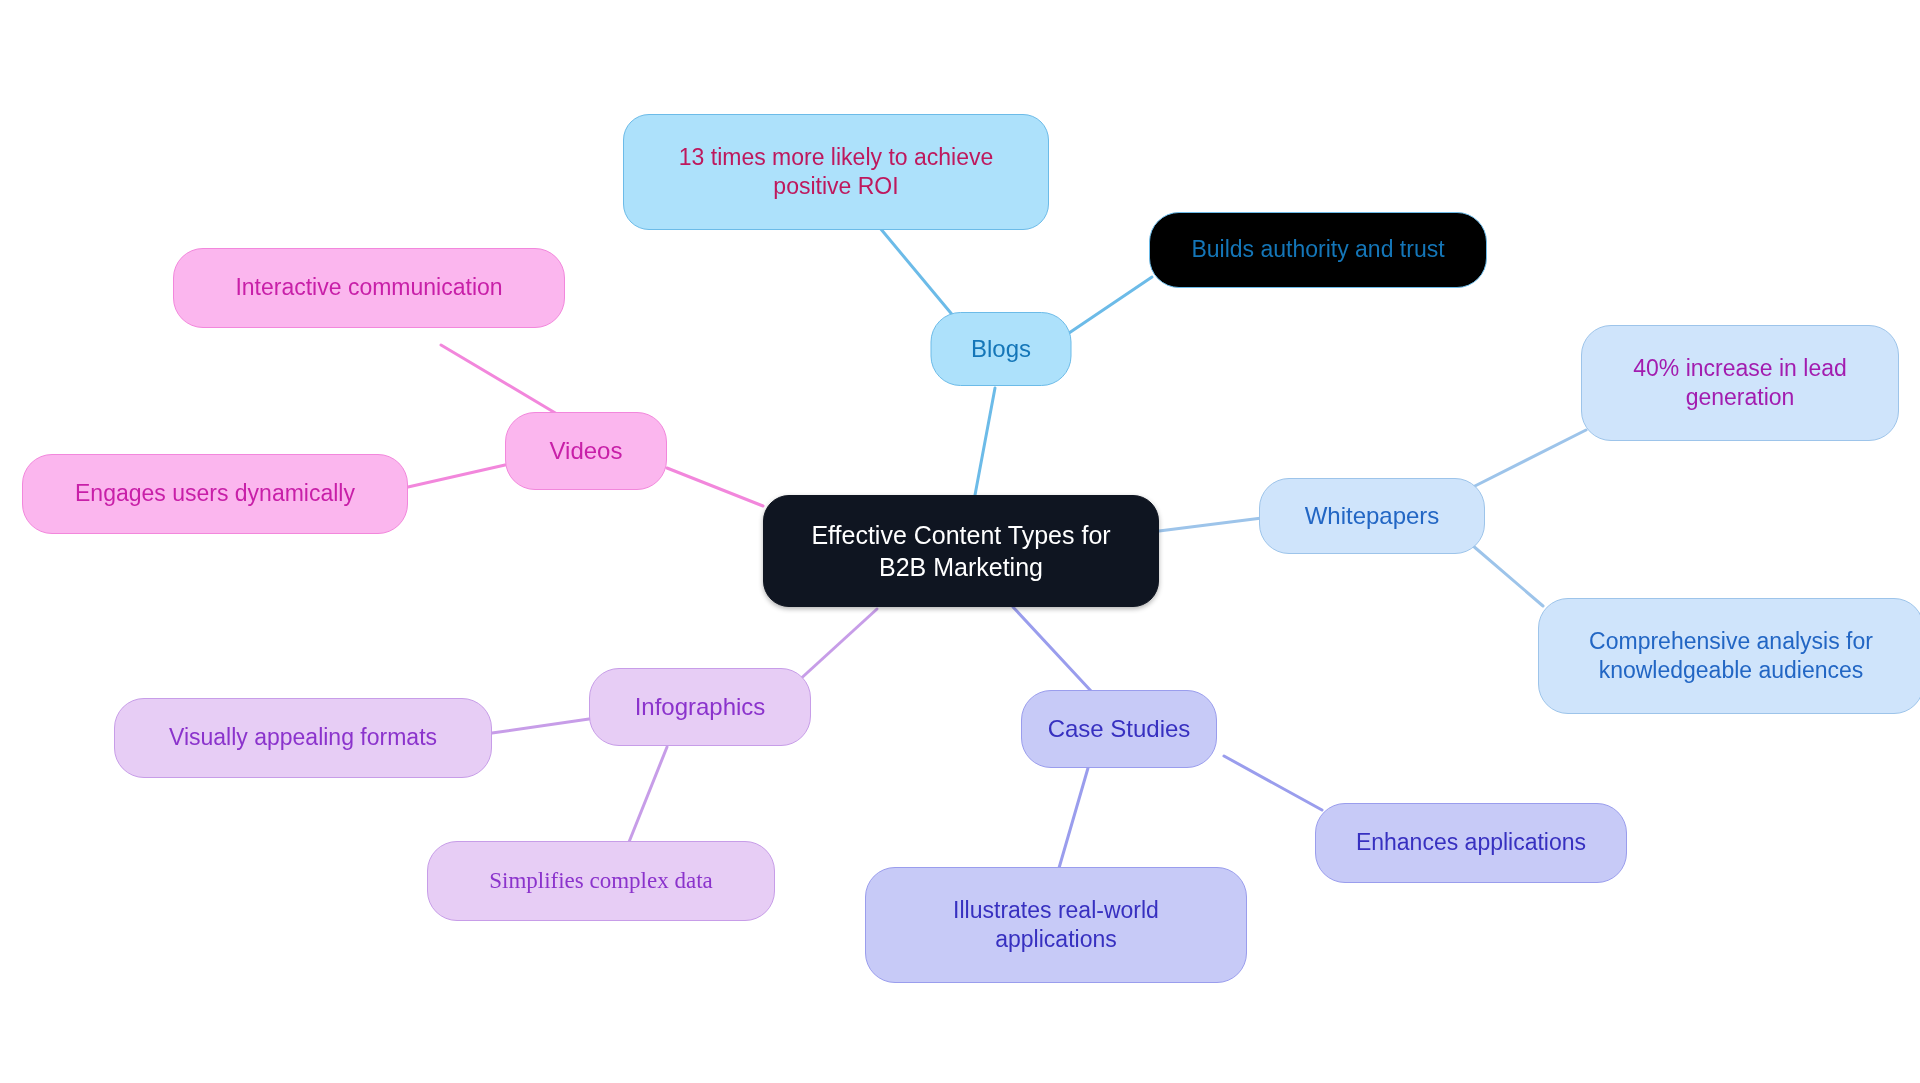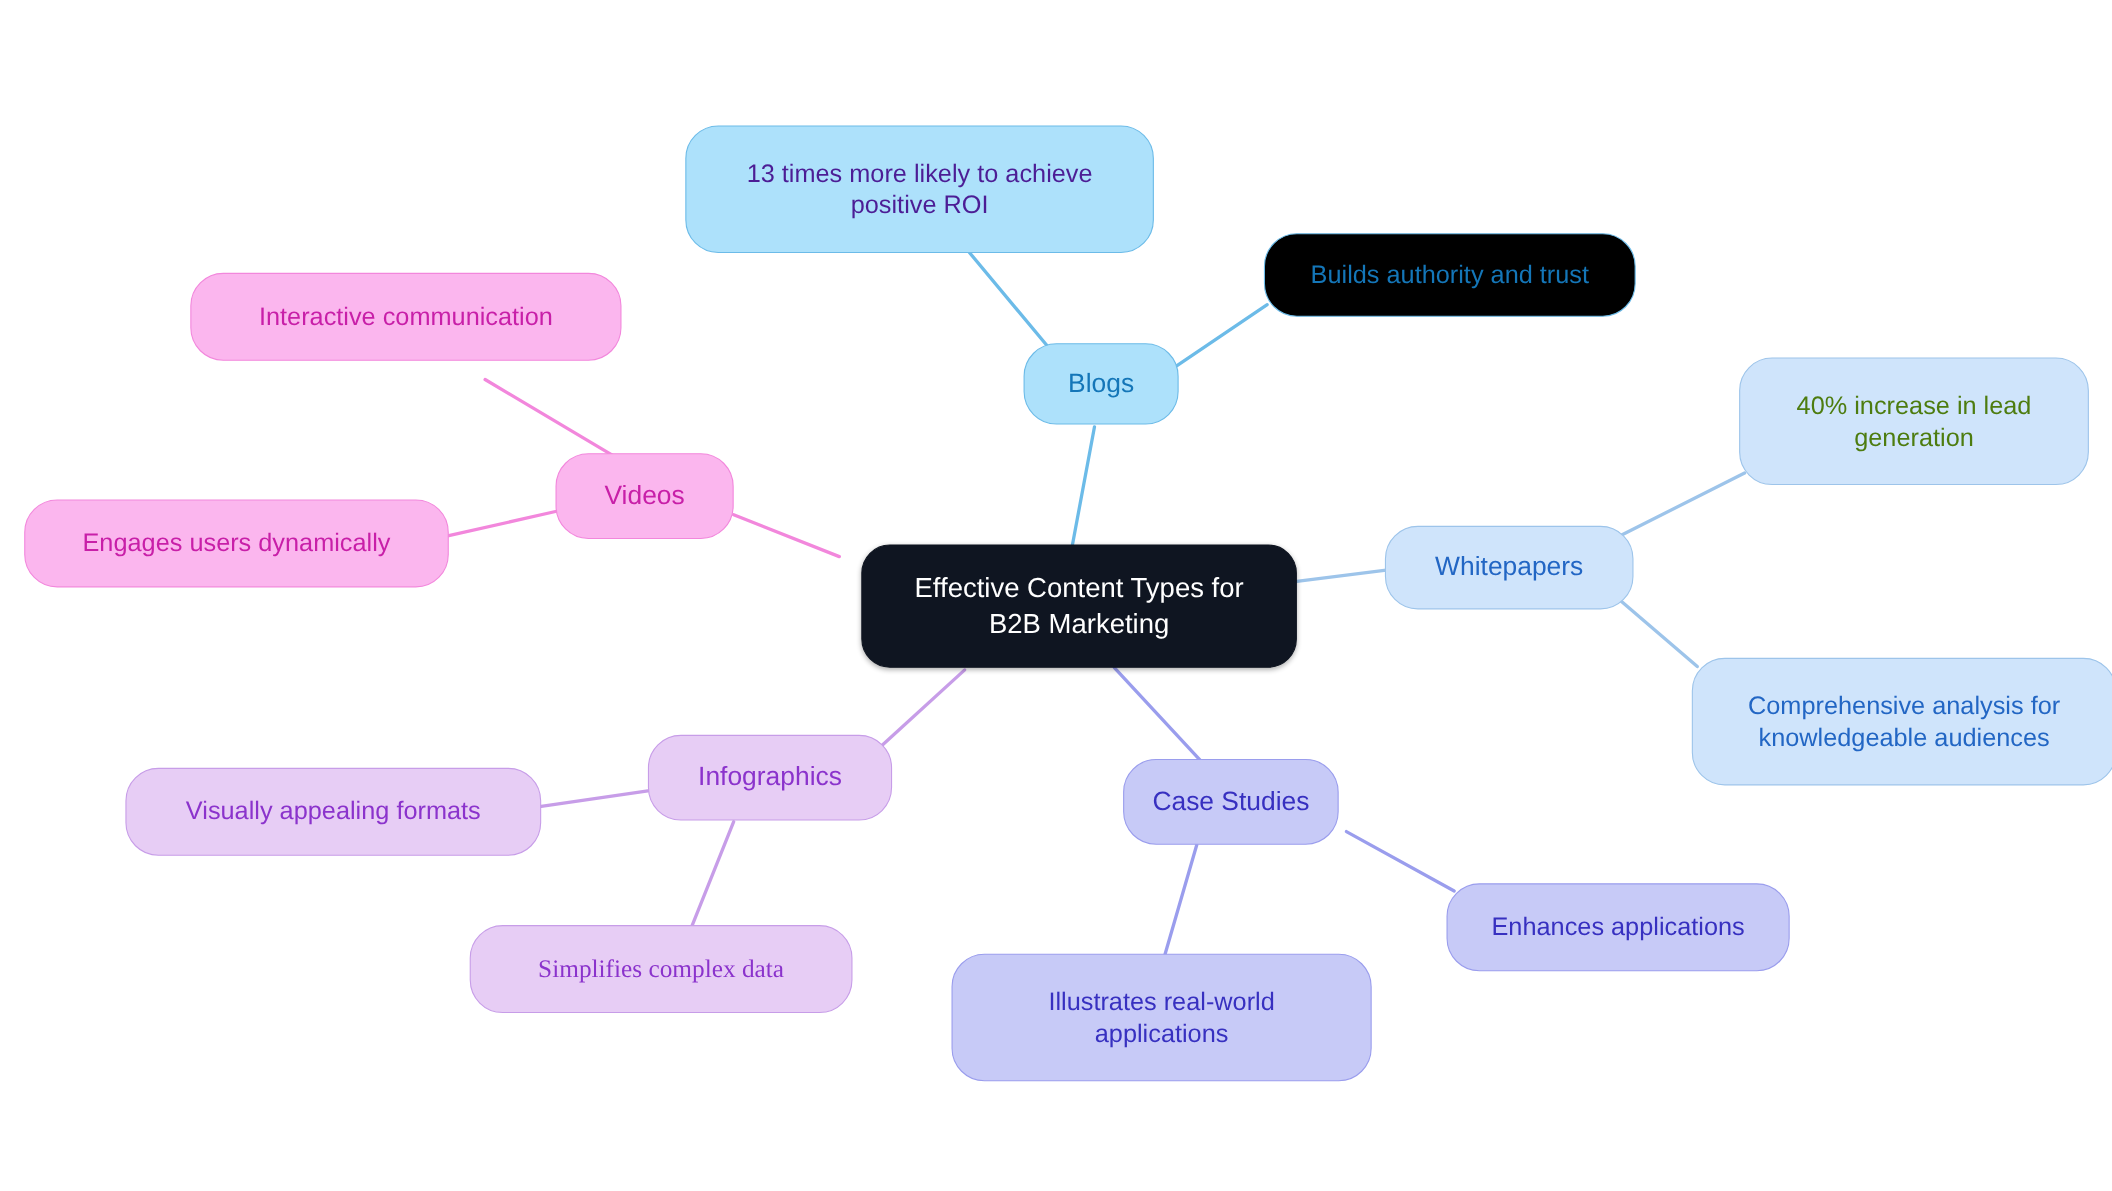--- a/index.html
+++ b/index.html
@@ -78,31 +78,31 @@
       <line x1="1224" y1="756" x2="1322" y2="810" stroke="#9a9ded" stroke-width="3" stroke-linecap="round"></line>
       <line x1="1088" y1="768" x2="1059" y2="868" stroke="#9a9ded" stroke-width="3" stroke-linecap="round"></line>
       <line x1="877" y1="609" x2="796" y2="683" stroke="#c79de8" stroke-width="3" stroke-linecap="round"></line>
       <line x1="589" y1="719" x2="492" y2="733" stroke="#c79de8" stroke-width="3" stroke-linecap="round"></line>
       <line x1="667" y1="747" x2="629" y2="842" stroke="#c79de8" stroke-width="3" stroke-linecap="round"></line>
       <line x1="763" y1="506" x2="667" y2="468" stroke="#f287dc" stroke-width="3" stroke-linecap="round"></line>
       <line x1="557" y1="414" x2="441" y2="345" stroke="#f287dc" stroke-width="3" stroke-linecap="round"></line>
       <line x1="505" y1="465" x2="408" y2="487" stroke="#f287dc" stroke-width="3" stroke-linecap="round"></line>
     </svg>
   <div id="nodes">
-      <div class="node root" style="left: 961px; top: 551px; width: 396px; min-height: 112px; background: rgb(15, 21, 33); color: rgb(255, 255, 255); border-color: rgb(15, 21, 33); margin-left: 20px;"><span>Effective Content Types for
+      <div class="node root" style="left: 961px; top: 551px; width: 396px; min-height: 112px; background: rgb(15, 21, 33); color: rgb(255, 255, 255); border-color: rgb(15, 21, 33);"><span>Effective Content Types for
 B2B Marketing</span></div>
       <div class="node branch" style="left: 1001px; top: 349px; width: 141px; min-height: 74px; background: rgb(173, 225, 251); color: rgb(20, 118, 184); border-color: rgb(108, 187, 232);"><span>Blogs</span></div>
-      <div class="node leaf" style="left: 836px; top: 172px; width: 426px; min-height: 116px; background: rgb(173, 225, 251); color: #4c1d95; border-color: rgb(108, 187, 232);"><span>13 times more likely to achieve
+      <div class="node leaf" style="left: 836px; top: 172px; width: 426px; min-height: 116px; background: rgb(173, 225, 251); color: #be185d; border-color: rgb(108, 187, 232); border-radius: 26px;"><span>13 times more likely to achieve
 positive ROI</span></div>
       <div class="node leaf" style="left: 1318px; top: 250px; width: 338px; min-height: 76px; background: #000000; color: rgb(20, 118, 184); border-color: rgb(108, 187, 232);"><span>Builds authority and trust</span></div>
       <div class="node branch" style="left: 1372px; top: 516px; width: 226px; min-height: 76px; background: rgb(207, 228, 251); color: rgb(34, 102, 196); border-color: rgb(157, 196, 234);"><span>Whitepapers</span></div>
       <div class="node branch" style="left: 1119px; top: 729px; width: 196px; min-height: 78px; background: rgb(199, 202, 247); color: rgb(55, 48, 192); border-color: rgb(154, 157, 237);"><span>Case Studies</span></div>
       <div class="node branch" style="left: 700px; top: 707px; width: 222px; min-height: 78px; background: rgb(231, 205, 245); color: rgb(139, 51, 204); border-color: rgb(199, 157, 232);"><span>Infographics</span></div>
       <div class="node branch" style="left: 586px; top: 451px; width: 162px; min-height: 78px; background: rgb(251, 182, 238); color: rgb(200, 31, 168); border-color: rgb(242, 135, 220);"><span>Videos</span></div>
-      <div class="node leaf" style="left: 1740px; top: 383px; width: 318px; min-height: 116px; background: rgb(207, 228, 251); color: #4d7c0f; border-color: rgb(157, 196, 234);"><span>40% increase in lead
+      <div class="node leaf" style="left: 1740px; top: 383px; width: 318px; min-height: 116px; background: rgb(207, 228, 251); color: #a21caf; border-color: rgb(157, 196, 234);"><span>40% increase in lead
 generation</span></div>
       <div class="node leaf" style="left: 1731px; top: 656px; width: 386px; min-height: 116px; background: rgb(207, 228, 251); color: rgb(34, 102, 196); border-color: rgb(157, 196, 234);"><span>Comprehensive analysis for
 knowledgeable audiences</span></div>
       <div class="node leaf" style="left: 1471px; top: 843px; width: 312px; min-height: 80px; background: rgb(199, 202, 247); color: rgb(55, 48, 192); border-color: rgb(154, 157, 237);"><span>Enhances applications</span></div>
       <div class="node leaf" style="left: 1056px; top: 925px; width: 382px; min-height: 116px; background: rgb(199, 202, 247); color: rgb(55, 48, 192); border-color: rgb(154, 157, 237);"><span>Illustrates real-world
 applications</span></div>
       <div class="node leaf" style="left: 303px; top: 738px; width: 378px; min-height: 80px; background: rgb(231, 205, 245); color: rgb(139, 51, 204); border-color: rgb(199, 157, 232);"><span>Visually appealing formats</span></div>
       <div class="node leaf" style="left: 601px; top: 881px; width: 348px; min-height: 80px; background: rgb(231, 205, 245); color: rgb(139, 51, 204); border-color: rgb(199, 157, 232); font-family: Liberation Serif, serif;"><span>Simplifies complex data</span></div>
       <div class="node leaf" style="left: 369px; top: 288px; width: 392px; min-height: 80px; background: rgb(251, 182, 238); color: rgb(200, 31, 168); border-color: rgb(242, 135, 220);"><span>Interactive communication</span></div>
       <div class="node leaf" style="left: 215px; top: 494px; width: 386px; min-height: 80px; background: rgb(251, 182, 238); color: rgb(200, 31, 168); border-color: rgb(242, 135, 220);"><span>Engages users dynamically</span></div>

